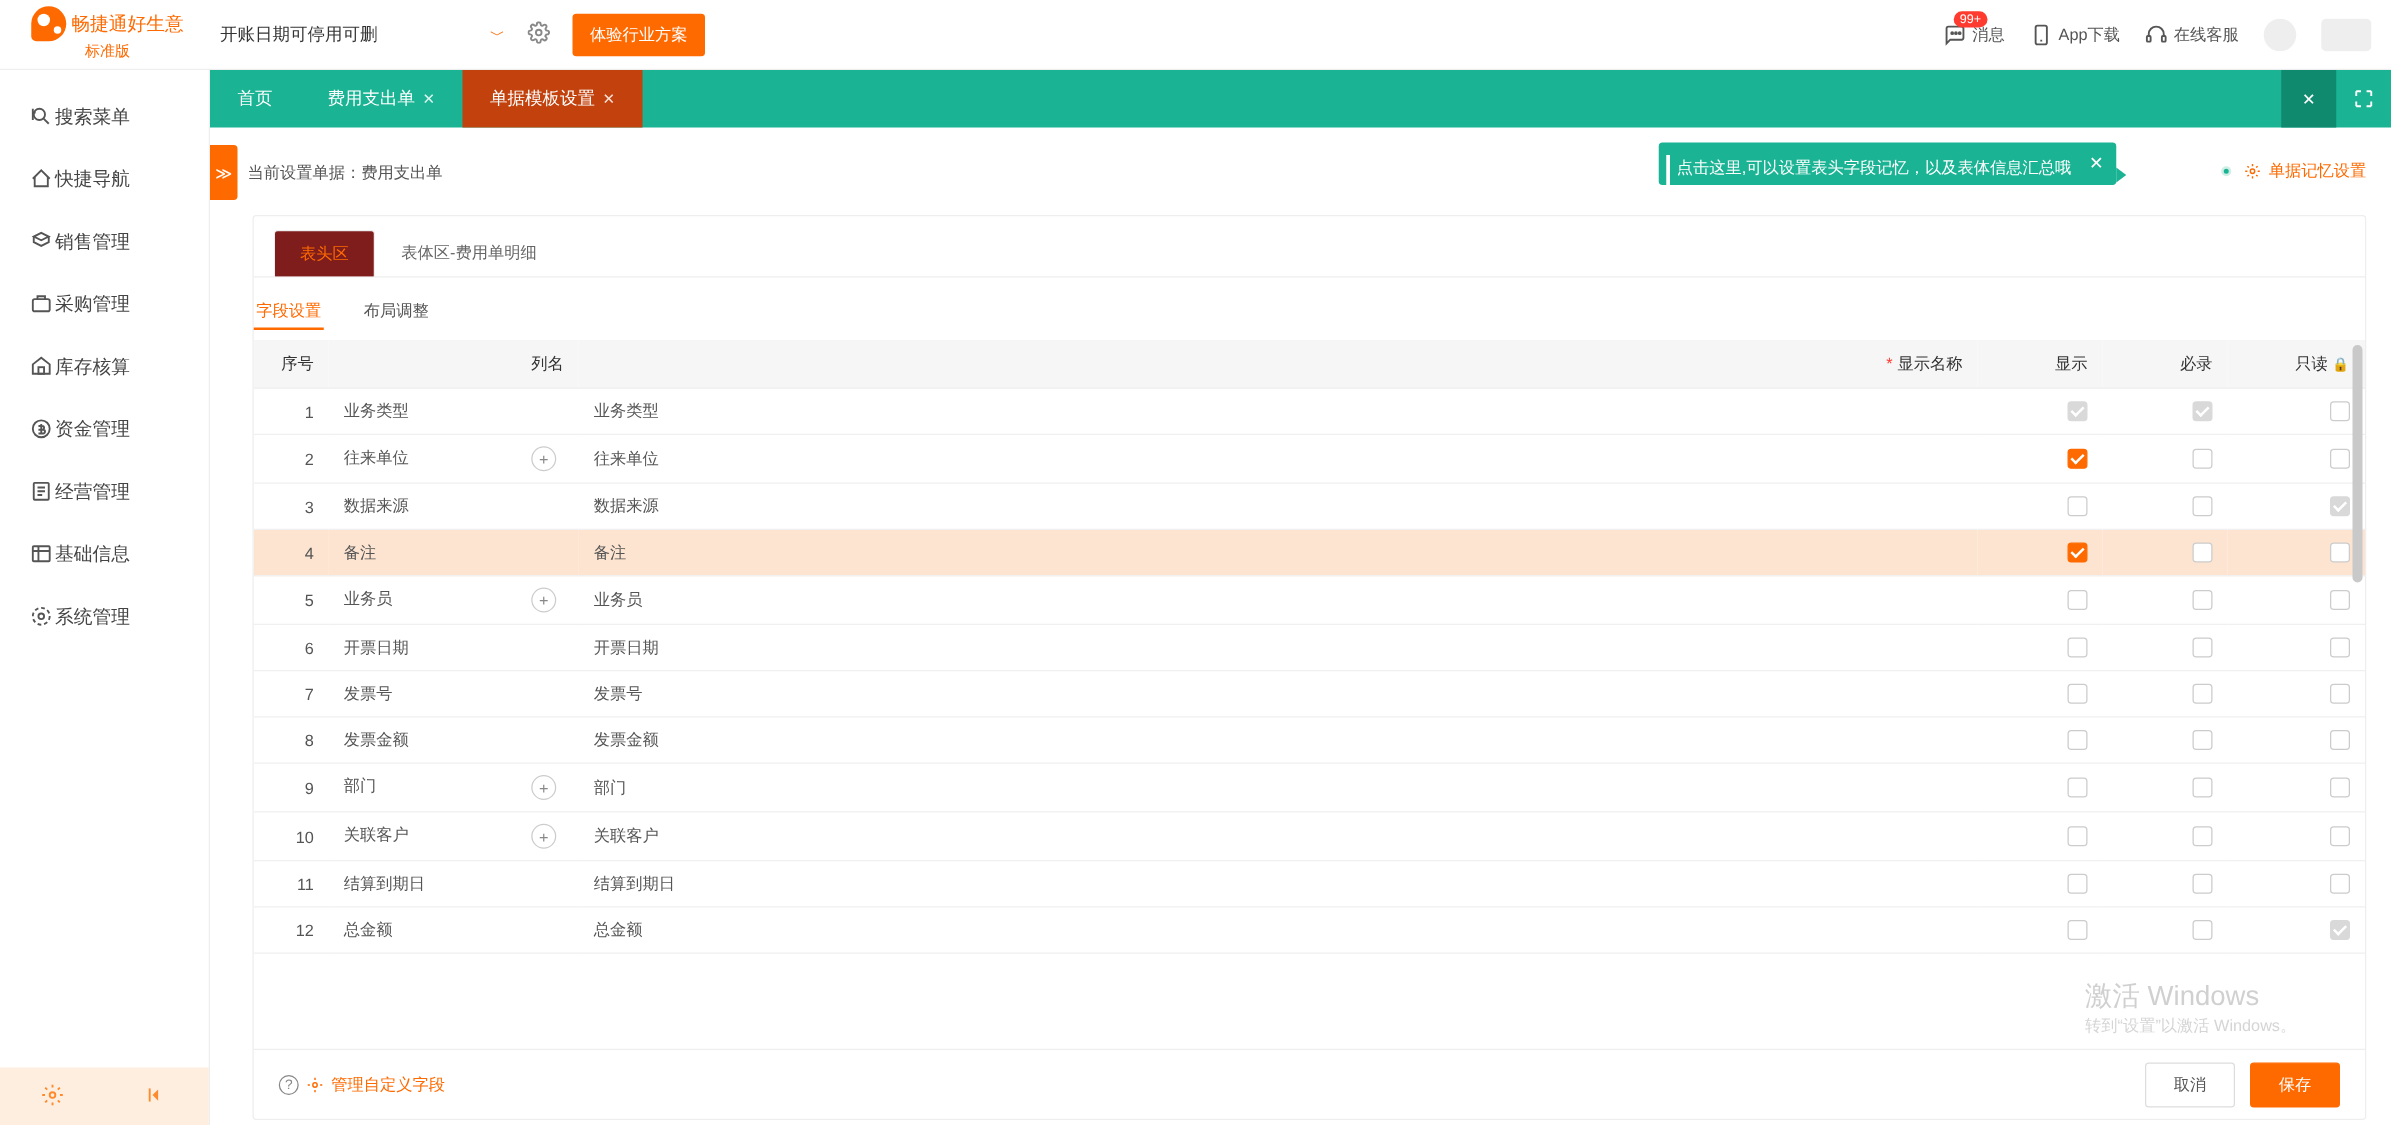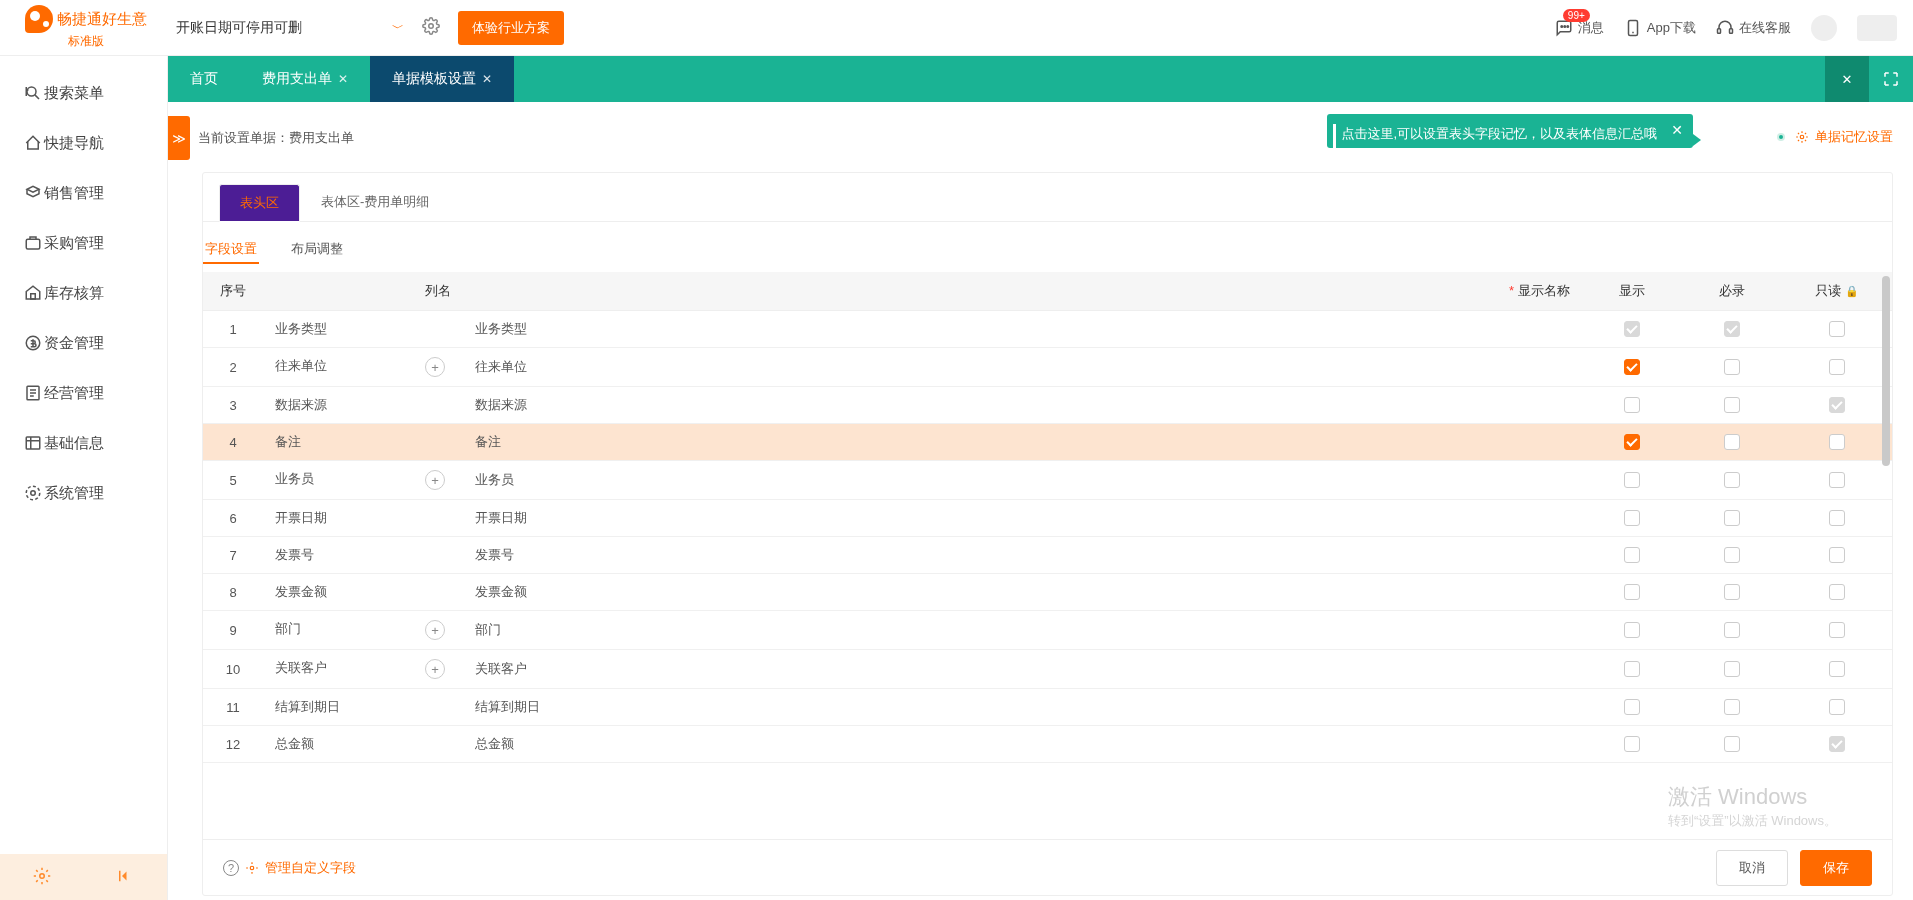--- a/index.html
+++ b/index.html
@@ -22,46 +22,46 @@
 .avatar{width:26px;height:26px;border-radius:50%;background:#eee}
 .body-wrap{display:flex;height:calc(100% - 56px)}
 .sidebar{width:168px;background:#fff;border-right:1px solid #eee;display:flex;flex-direction:column}
 .side-ul{list-style:none;padding-top:12px;flex:1}
 .side-li{display:flex;align-items:center;padding:14px 22px;color:#444;cursor:pointer;font-size:15px}
 .side-icon{width:22px;height:22px;display:inline-flex;align-items:center;justify-content:center;color:#555}
 .side-bottom{height:46px;background:#fdeedf;display:flex;align-items:center;justify-content:space-around;color:#ff8a2b}
 .main{flex:1;display:flex;flex-direction:column;min-width:0}
 .tabs-bar{height:46px;background:#1ab394;display:flex;align-items:center}
 .tab{padding:0 22px;height:100%;display:flex;align-items:center;gap:6px;color:#fff;cursor:pointer;font-size:14px}
-.tab.active{background:#0c4a6e}
+.tab.active{background:#c2410c}
 .tab-close{font-size:12px;opacity:.85}
 .tabs-right{margin-left:auto;display:flex}
 .tabs-r-btn{width:44px;height:46px;display:flex;align-items:center;justify-content:center;color:#fff;cursor:pointer}
 .tabs-r-btn.dark{background:#0f8a6f}
 .content{flex:1;padding:14px 20px 0 0;position:relative;overflow:hidden}
 .info-row{display:flex;align-items:center;margin-bottom:12px;position:relative;height:44px}
 .toggle-left{width:22px;height:44px;background:#ff6a00;display:flex;align-items:center;justify-content:center;color:#fff;cursor:pointer;border-radius:0 3px 3px 0}
 .cur-label{margin-left:8px;color:#555;font-size:13px}
 .tooltip-box{position:absolute;right:200px;top:-2px;background:#1ab394;color:#fff;padding:10px 36px 4px 14px;border-radius:3px;font-size:13px;line-height:1.5}
 .tooltip-box::before{content:"";position:absolute;left:6px;top:10px;width:3px;height:30px;background:#fff}
 .tooltip-close{position:absolute;right:10px;top:6px;cursor:pointer;font-size:14px}
 .tooltip-tail{position:absolute;right:-8px;top:20px;width:0;height:0;border-top:6px solid transparent;border-bottom:6px solid transparent;border-left:8px solid #1ab394}
 .mem-link{position:absolute;right:0;top:12px;display:flex;align-items:center;gap:6px;color:#ff6a00;font-size:13px;cursor:pointer}
 .mem-dot{width:8px;height:8px;border-radius:50%;background:#1ab394;border:2px solid #cfeee5;margin-right:4px}
 .card{margin-left:34px;background:#fff;border:1px solid #eee;border-radius:3px;display:flex;flex-direction:column;height:calc(100% - 60px)}
 .zone-tabs{display:flex;gap:0;padding:10px 16px 0;border-bottom:1px solid #eee}
 .zone-tab{padding:9px 20px;border:1px solid transparent;color:#666;cursor:pointer;font-size:13px}
-.zone-tab.active{color:#ff6a00;border:1px solid #eee;border-bottom:1px solid #fff;border-radius:3px 3px 0 0;position:relative;top:1px;background:#4c1d95}
+.zone-tab.active{color:#ff6a00;border:1px solid #eee;border-bottom:1px solid #fff;border-radius:3px 3px 0 0;position:relative;top:1px;background:#7f1d1d}
 .sub-tabs{display:flex;gap:30px;padding:14px 0 8px}
 .sub-tab{padding:4px 2px;color:#555;cursor:pointer;font-size:13px}
 .sub-tab.active{color:#ff6a00;border-bottom:2px solid #ff6a00}
 .tbl-wrap{flex:1;overflow-y:auto;position:relative}
 .tbl{width:100%;border-collapse:collapse}
 .tbl th{background:#f6f6f6;text-align:right;padding:10px 12px;font-weight:500;color:#333;font-size:13px;border-bottom:1px solid #eee}
-.tbl th.c,.tbl td.c{text-align:center}
+.tbl th.c,.tbl td.c{text-align:right}
 .tbl td{padding:9px 12px;border-bottom:1px solid #f0f0f0;color:#555;font-size:13px}
 .tbl tr.hl td{background:#fde4d0}
 .req{color:#ff3b30;margin-right:4px}
 .plus-btn{width:20px;height:20px;border:1px solid #ccc;border-radius:50%;display:inline-flex;align-items:center;justify-content:center;font-size:13px;color:#888;cursor:pointer;float:right;margin-right:6px}
 .cb{width:16px;height:16px;border:1px solid #ccc;border-radius:3px;display:inline-block;vertical-align:middle;position:relative;cursor:pointer;background:#fff}
 .cb.on{background:#ff6a00;border-color:#ff6a00}
 .cb.on::after{content:"";position:absolute;left:4px;top:1px;width:4px;height:8px;border:solid #fff;border-width:0 2px 2px 0;transform:rotate(45deg)}
 .cb.dis{background:#f1f1f1;border-color:#ddd;cursor:default}
 .cb.dis.on{background:#d9d9d9;border-color:#d9d9d9}
 .cb.dis.on::after{border-color:#fff}

